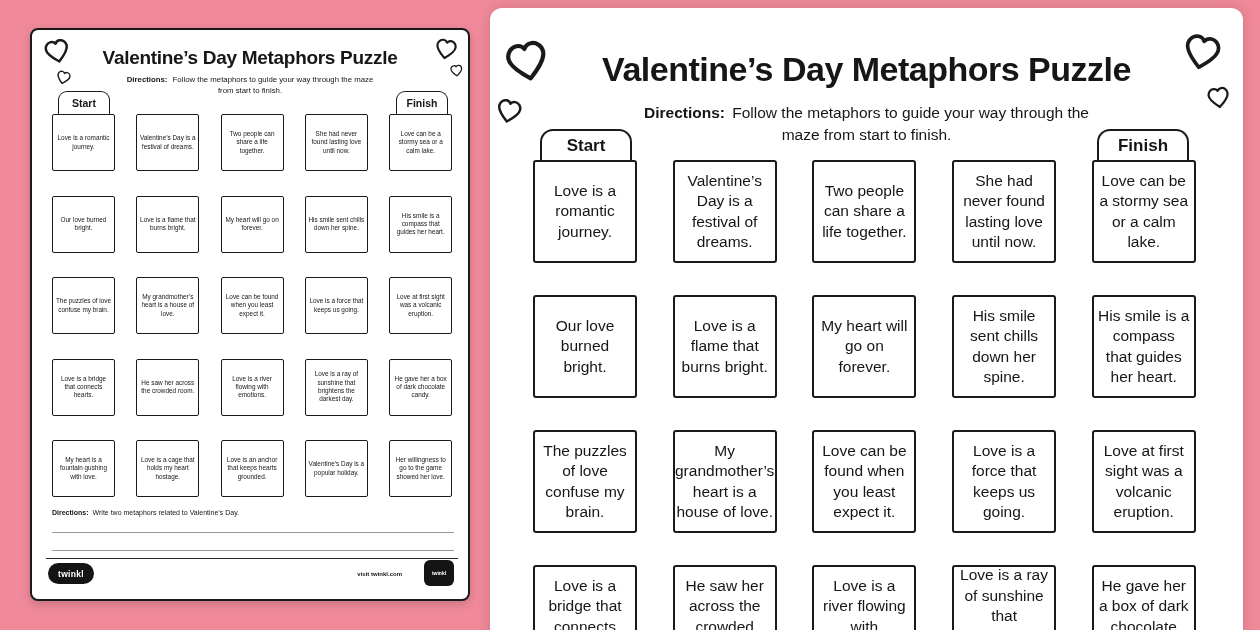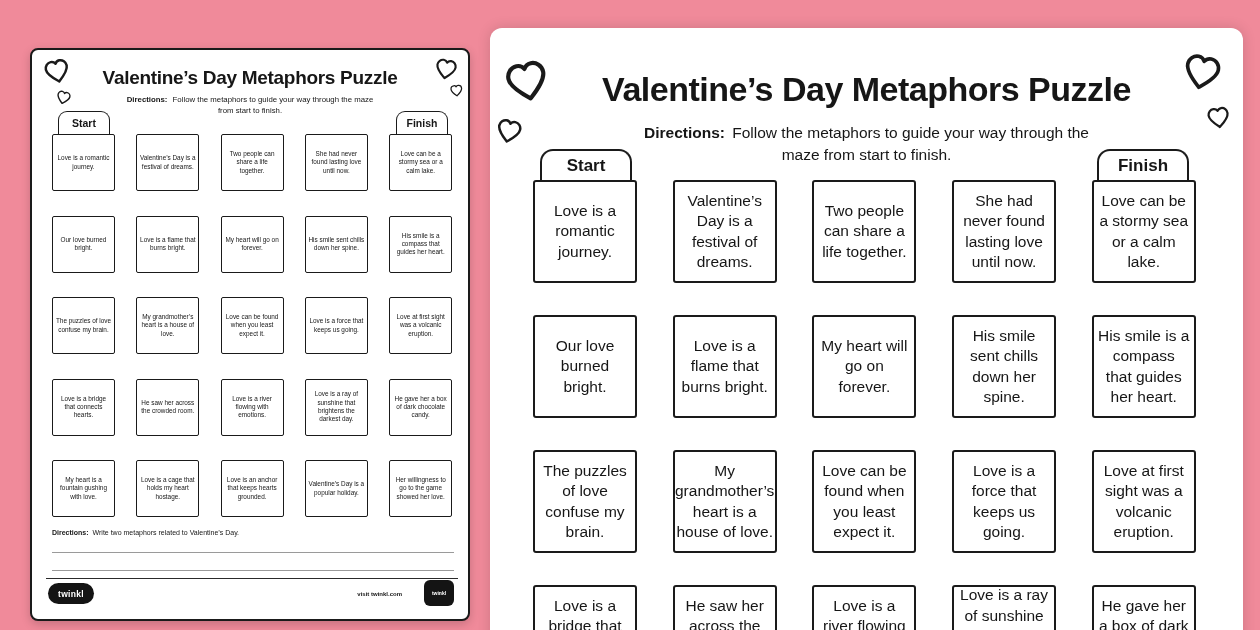--- a/index.html
+++ b/index.html
@@ -5,21 +5,21 @@
   * { margin:0; padding:0; box-sizing:border-box; }
   html,body { width:1260px; height:630px; }
   body {
     position:relative;
     width:1260px; height:630px;
     overflow:hidden;
     background:#f08a9a;
     font-family:"Liberation Sans","DejaVu Sans",sans-serif;
     color:#161616;
   }
-  .page { position:absolute; background:#ffffff;margin-top:20px; }
+  .page { position:absolute; background:#ffffff; }
   .page-small {
     left:30px; top:28px; width:440px; height:573px;
     border:2px solid #1a1a1a; border-radius:8px;
     box-shadow:0 3px 10px rgba(0,0,0,.18);
   }
   .page-large {
     left:490px; top:8px; width:753px; height:1020px;
     border-radius:12px;
     box-shadow:0 0 14px rgba(0,0,0,.14);
   }

